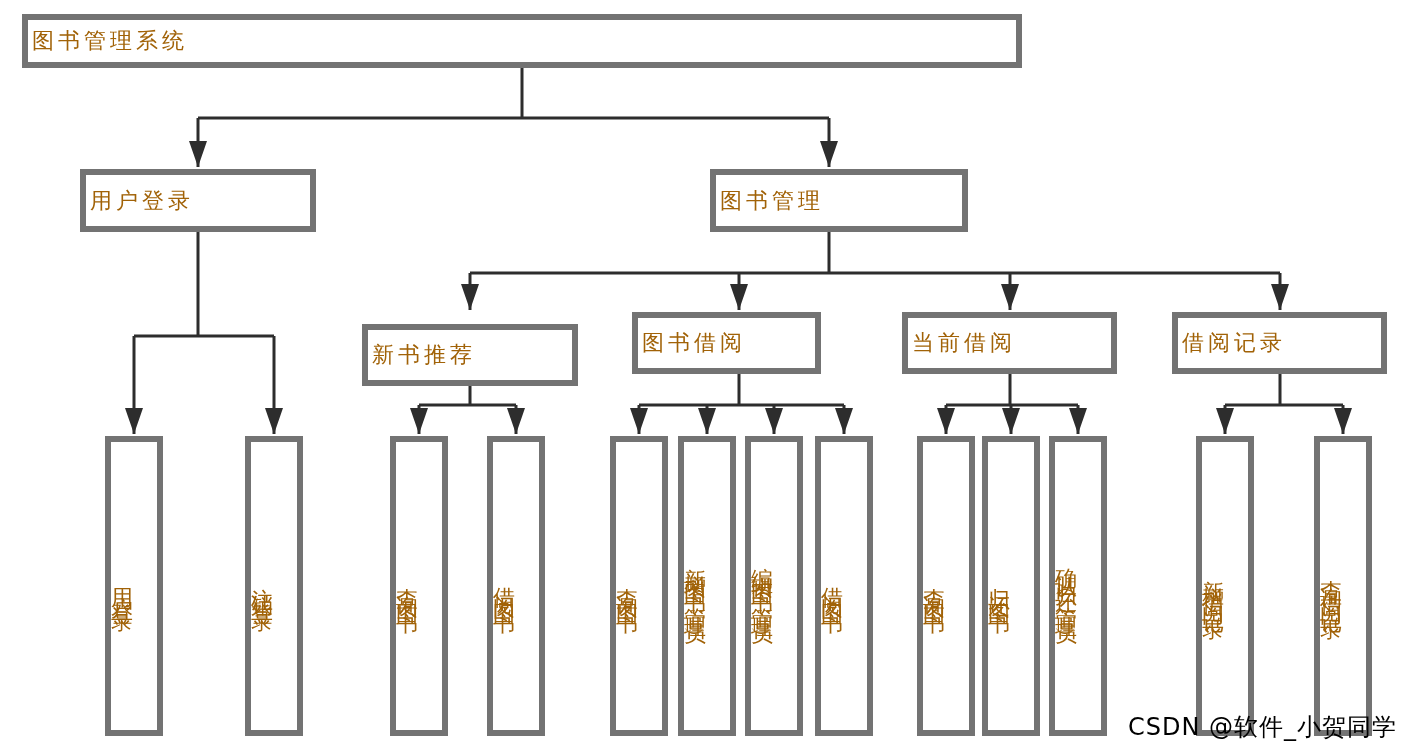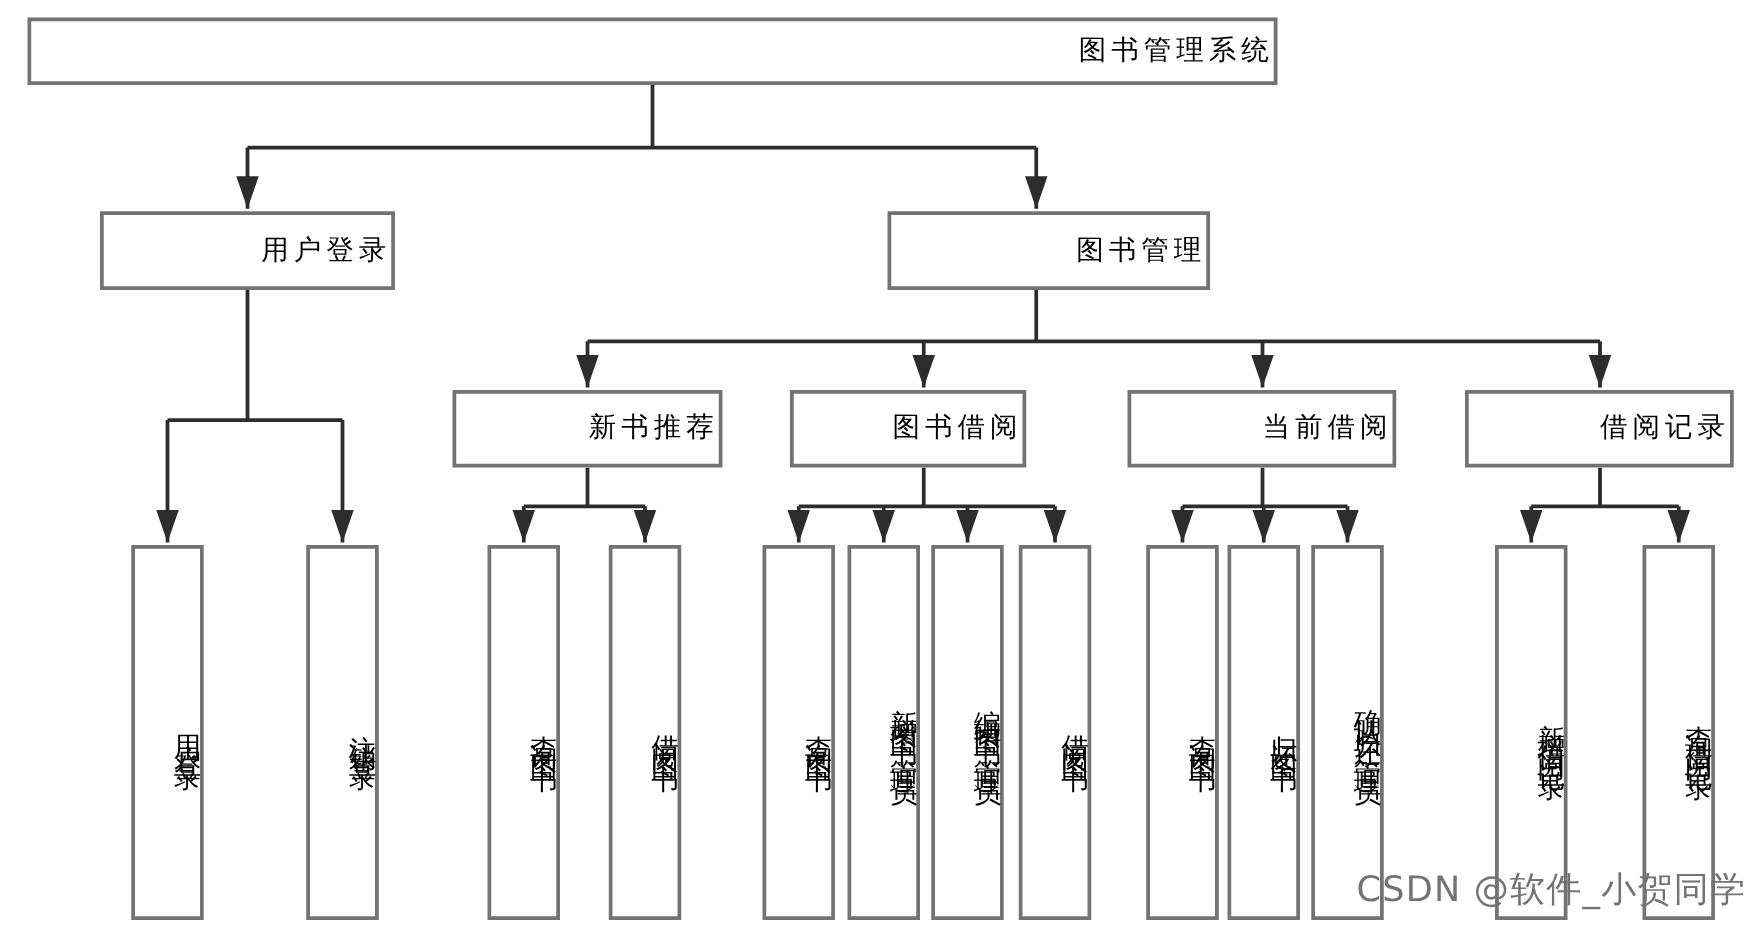--- a/index.html
+++ b/index.html
@@ -12,49 +12,49 @@
     overflow: hidden;
   }
   .wires {
     position: absolute;
     left: 0; top: 0;
     width: 1405px; height: 747px;
   }
   .node {
     position: absolute;
     box-sizing: border-box;
-    border: 3px solid #737373;
+    border: 6px solid #737373;
     background: #ffffff;
     display: flex;
     align-items: center;
-    justify-content: flex-end;
-    color: #000000;
+    justify-content: flex-start;
+    color: #a16207;
   }
   .hnode .lbl {
     font-size: 22px;
     letter-spacing: 4px;
     text-indent: 4px;
     white-space: nowrap;
     line-height: 1;
   }
   .vnode .lbl {
     writing-mode: vertical-rl;
     text-orientation: mixed;
     font-size: 22px;
     letter-spacing: 8px;
     line-height: 1;
     white-space: nowrap;
   }
   .watermark {
     position: absolute;
     right: 8px;
-    bottom: 16px;
-    font-size: 28px;
+    bottom: 4px;
+    font-size: 24px;
     letter-spacing: 1px;
-    color: #737373;
+    color: #000000;
     white-space: nowrap;
   }
 </style>
 </head>
 <body>
 
 <div class="canvas">
 
   <svg class="wires" viewBox="0 0 1405 747" aria-hidden="true">
     <defs>
@@ -103,21 +103,21 @@
     <span class="lbl">图书管理系统</span>
   </div>
 
   <div class="node hnode" style="left:80px; top:169px; width:236px; height:63px;">
     <span class="lbl">用户登录</span>
   </div>
   <div class="node hnode" style="left:710px; top:169px; width:258px; height:63px;">
     <span class="lbl">图书管理</span>
   </div>
 
-  <div class="node hnode" style="left:362px; top:312px; width:216px; height:62px;">
+  <div class="node hnode" style="left:362px; top:324px; width:216px; height:62px;">
     <span class="lbl">新书推荐</span>
   </div>
   <div class="node hnode" style="left:632px; top:312px; width:189px; height:62px;">
     <span class="lbl">图书借阅</span>
   </div>
   <div class="node hnode" style="left:902px; top:312px; width:215px; height:62px;">
     <span class="lbl">当前借阅</span>
   </div>
   <div class="node hnode" style="left:1172px; top:312px; width:215px; height:62px;">
     <span class="lbl">借阅记录</span>

